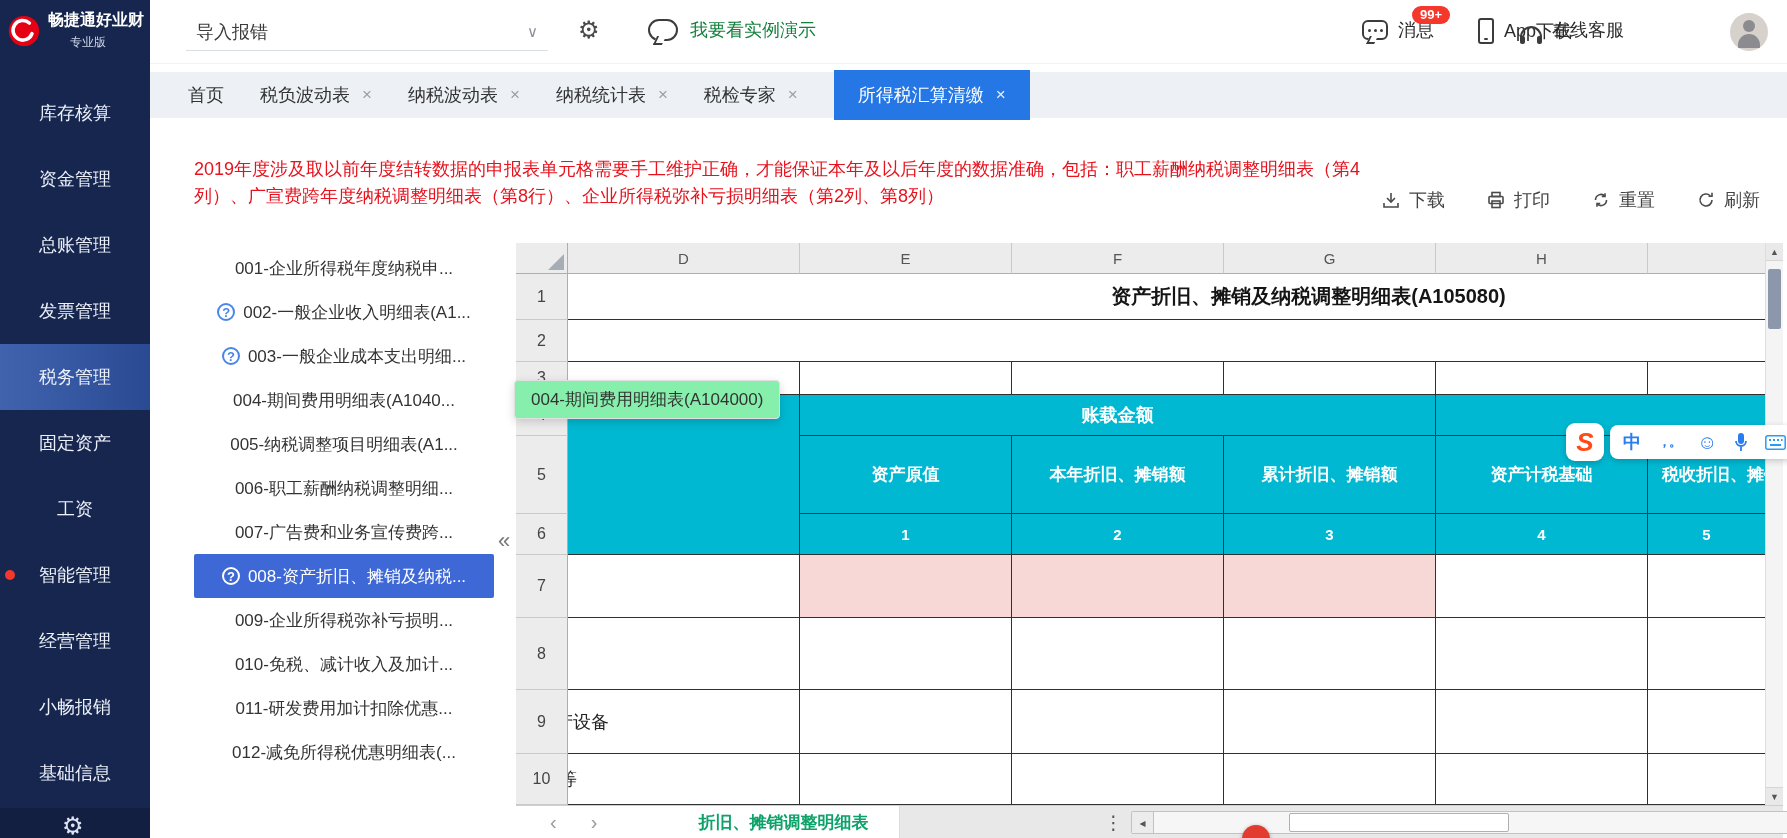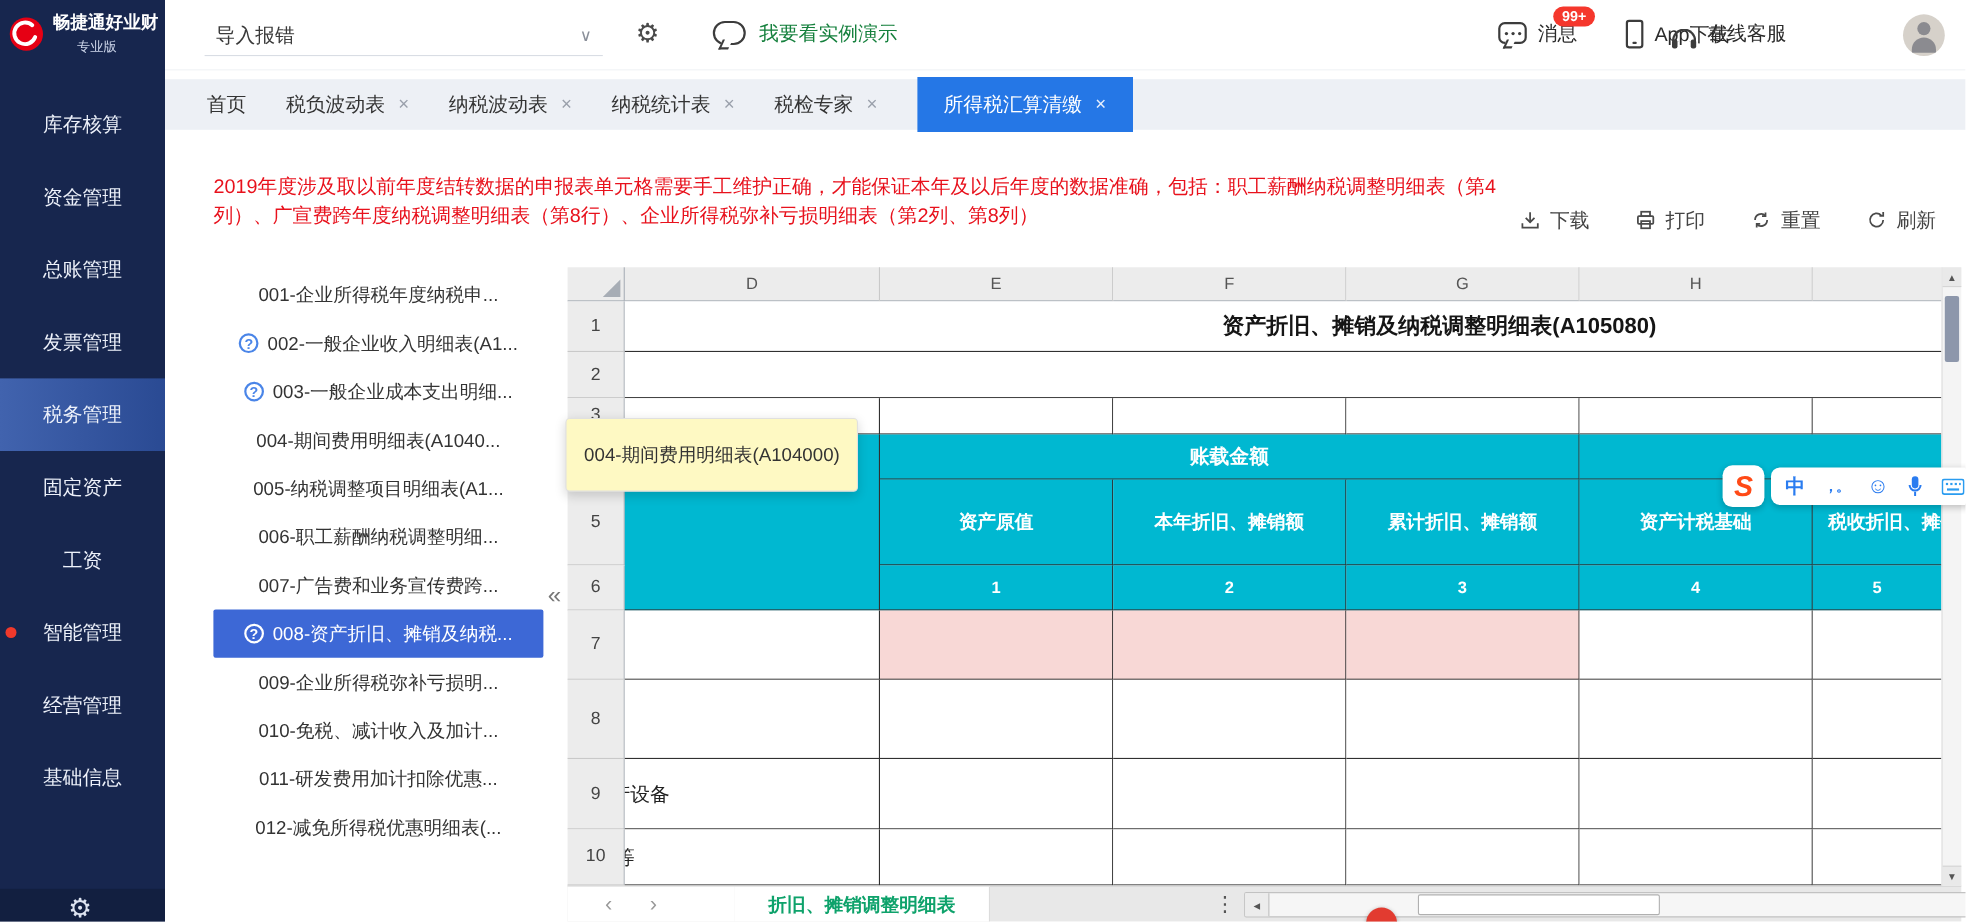--- a/index.html
+++ b/index.html
@@ -98,21 +98,21 @@
   .hs-thumb{position:absolute;left:157px;top:1px;width:220px;height:19px;background:#fff;border:1px solid #b0b0b0;border-radius:2px;cursor:grab}
 
   
   .vscroll{position:absolute;left:1765px;top:243px;width:18px;height:562px;background:#f4f4f4;border-left:1px solid #ddd}
   .vs-btn{position:absolute;left:0;width:100%;height:18px;background:#e9e9e9;display:flex;align-items:center;justify-content:center;font-size:9px;color:#555;cursor:pointer}
   .vs-up{top:0;border-bottom:1px solid #d5d5d5}
   .vs-down{bottom:0;border-top:1px solid #d5d5d5}
   .vs-thumb{position:absolute;left:2px;top:26px;width:13px;height:60px;background:#8d97ab;border-radius:2px;cursor:grab}
 
   
-  .tooltip{position:absolute;left:514px;top:380px;background:#fef9c3;border:1px solid #e0e0e0;border-radius:4px;box-shadow:0 3px 10px rgba(0,0,0,.16);padding:21px 16px;font-size:17px;color:#333;z-index:50;white-space:nowrap}
+  .tooltip{position:absolute;left:514px;top:380px;background:#86efac;border:1px solid #e0e0e0;border-radius:4px;box-shadow:0 3px 10px rgba(0,0,0,.16);padding:7px 16px;font-size:17px;color:#333;z-index:50;white-space:nowrap}
   .sogou{position:absolute;left:1566px;top:423px;display:flex;align-items:center;z-index:60}
   .sg-logo{width:38px;height:38px;background:#fff;border-radius:9px;box-shadow:0 2px 6px rgba(0,0,0,.2);display:flex;align-items:center;justify-content:center;font-size:26px;font-weight:bold;font-style:italic;color:#ff4a17;cursor:pointer}
   .sg-body{margin-left:6px;height:34px;background:#fff;border-radius:8px;box-shadow:0 2px 6px rgba(0,0,0,.2);display:flex;align-items:center;gap:17px;padding:0 13px}
   .sg-cn{color:#2a7cf0;font-weight:bold;font-size:18px;cursor:pointer}
   .sg-punct{color:#2a7cf0;font-size:13px;font-weight:bold;cursor:pointer;letter-spacing:-2px}
   .sg-smiley{color:#2a7cf0;font-size:20px;cursor:pointer}
   .sg-ico{cursor:pointer;display:flex}
   .red-ball{position:absolute;left:1242px;top:825px;width:28px;height:28px;border-radius:50%;background:#e23b30;box-shadow:0 1px 4px rgba(0,0,0,.3);z-index:40;cursor:pointer}
 </style>
 </head>
@@ -152,20 +152,23 @@
         </div>
       <div class="nav-item">
           <span>工资</span>
         </div>
       <div class="nav-item">
           <span class="dot"></span>
           <span>智能管理</span>
         </div>
       <div class="nav-item">
           <span>经营管理</span>
+        </div>
+      <div class="nav-item">
+          <span>小畅报销</span>
         </div>
       <div class="nav-item">
           <span>基础信息</span>
         </div>
     </nav>
     <div class="sidebar-bottom">
       <span class="sidebar-gear">⚙</span>
     </div>
   </aside>
 

